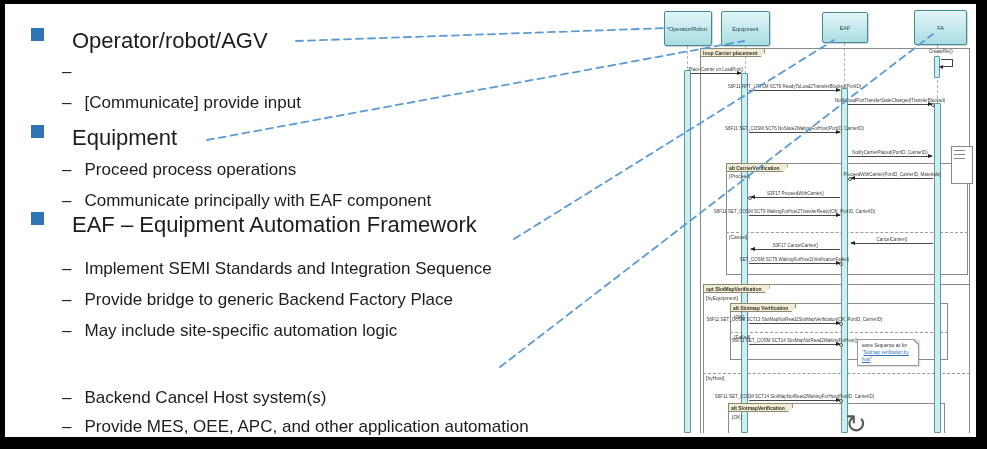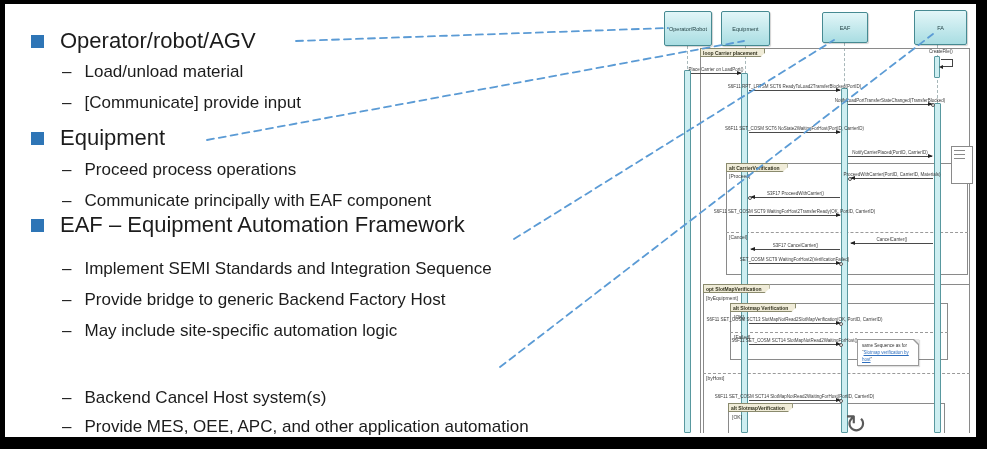--- a/index.html
+++ b/index.html
@@ -2,21 +2,21 @@
 <html><head>
 <meta charset="utf-8">
 <style>
   * { margin:0; padding:0; box-sizing:border-box; }
   html,body { width:987px; height:449px; font-family:"Liberation Sans", sans-serif; }
   .frame { position:relative; width:987px; height:449px; background:#000; overflow:hidden; }
   .slide { position:absolute; left:5px; top:4px; width:971px; height:433px; background:#ffffff; }
   .stage { position:absolute; left:0; top:0; width:987px; height:449px; }
 
   
-  .head { position:absolute; left:31px; display:flex; align-items:center; gap:16px;
+  .head { position:absolute; left:31px; display:flex; align-items:flex-start; gap:28px;
           font-size:22px; line-height:26px; color:#1c1c1c; white-space:nowrap; }
   .sq { display:inline-block; width:13px; height:13px; background:#2e75b6; flex:0 0 auto; }
   .sub { position:absolute; left:62px; display:flex; align-items:center; gap:13px;
          font-size:17px; line-height:22px; color:#1c1c1c; white-space:nowrap; }
 
   
   .hbox { position:absolute; background:linear-gradient(180deg,#e2f6f8 0%,#a9dde2 100%);
           border:1px solid #468a92; border-radius:2px; display:flex; align-items:center;
           justify-content:center; font-size:5.5px; color:#1d3b3e; box-shadow:1px 1px 1px rgba(0,0,0,.18);
           z-index:6; white-space:nowrap; }
@@ -69,21 +69,20 @@
 <div class="frame">
   <div class="slide"></div>
   <div class="stage">
 
     <div class="head" style="top:28px">
       <span class="sq"></span>
       <span>Operator/robot/AGV</span>
     </div>
     <div class="sub" style="top:61px">
       <span>–</span>
-      <span>Load/unload material</span>
     </div>
     <div class="sub" style="top:92px">
       <span>–</span>
       <span>[Communicate] provide input</span>
     </div>
 
     <div class="head" style="top:125px">
       <span class="sq"></span>
       <span>Equipment</span>
     </div>
@@ -99,21 +98,21 @@
     <div class="head" style="top:212px">
       <span class="sq"></span>
       <span>EAF – Equipment Automation Framework</span>
     </div>
     <div class="sub" style="top:258px">
       <span>–</span>
       <span>Implement SEMI Standards and Integration Sequence</span>
     </div>
     <div class="sub" style="top:289px">
       <span>–</span>
-      <span>Provide bridge to generic Backend Factory Host</span>
+      <span>Provide bridge to generic Backend Factory Place</span>
     </div>
     <div class="sub" style="top:320px">
       <span>–</span>
       <span>May include site-specific automation logic</span>
     </div>
 
     <div class="sub" style="top:387px">
       <span>–</span>
       <span>Backend Cancel Host system(s)</span>
     </div>

